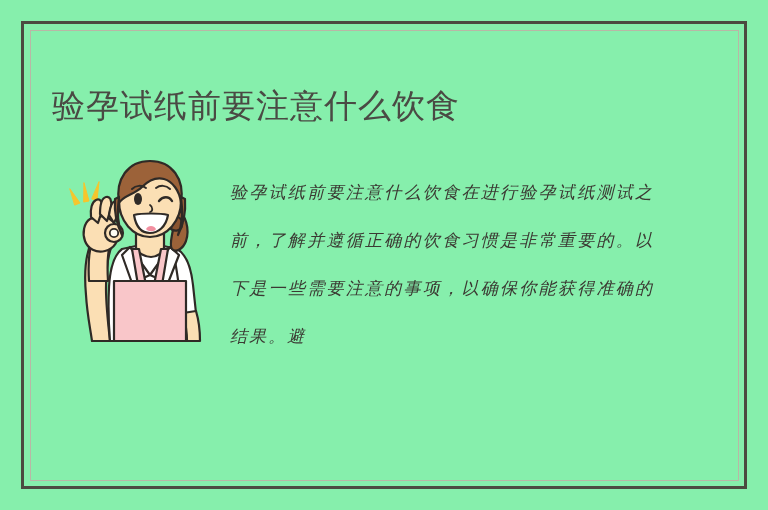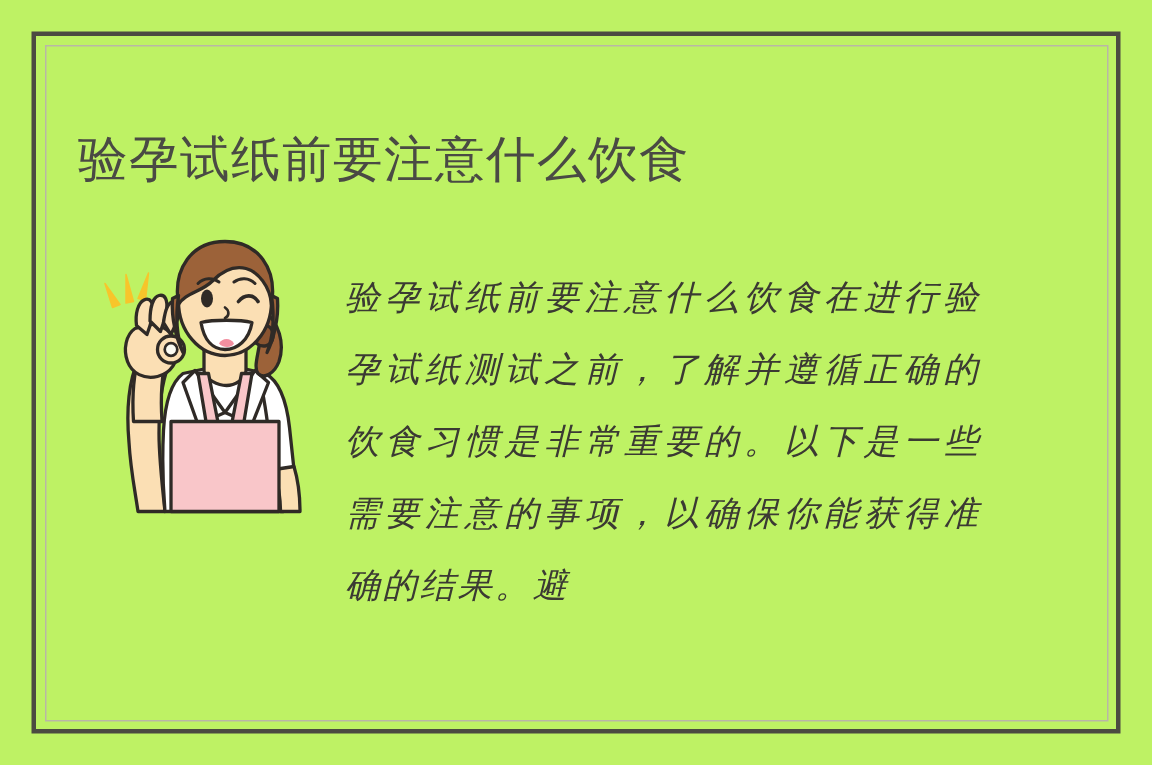--- a/index.html
+++ b/index.html
@@ -13,21 +13,21 @@
     font-family: "Liberation Sans", sans-serif;
     overflow: hidden;
   }
 
   #article-card {
     position: absolute;
     left: 0;
     top: 0;
     width: 768px;
     height: 510px;
-    background: #bef264;
+    background: #86efac;
     box-sizing: border-box;
   }
 
   
   #frame-outer {
     position: absolute;
     left: 21px;
     top: 21px;
     width: 726px;
     height: 468px;
@@ -79,21 +79,21 @@
     width: 158px;
     height: 212px;
   }
 
   #article-body {
     position: absolute;
     left: 178px;
     top: 12px;
     width: 424px;
     font-family: "Liberation Serif", serif;
-    font-size: 23px;
+    font-size: 17px;
     line-height: 48px;
     color: #3b3a33;
     letter-spacing: 2.0px;
     text-align: justify;
     font-style: italic;
     word-break: break-all;
   }
 </style>
 </head>
 <body>

